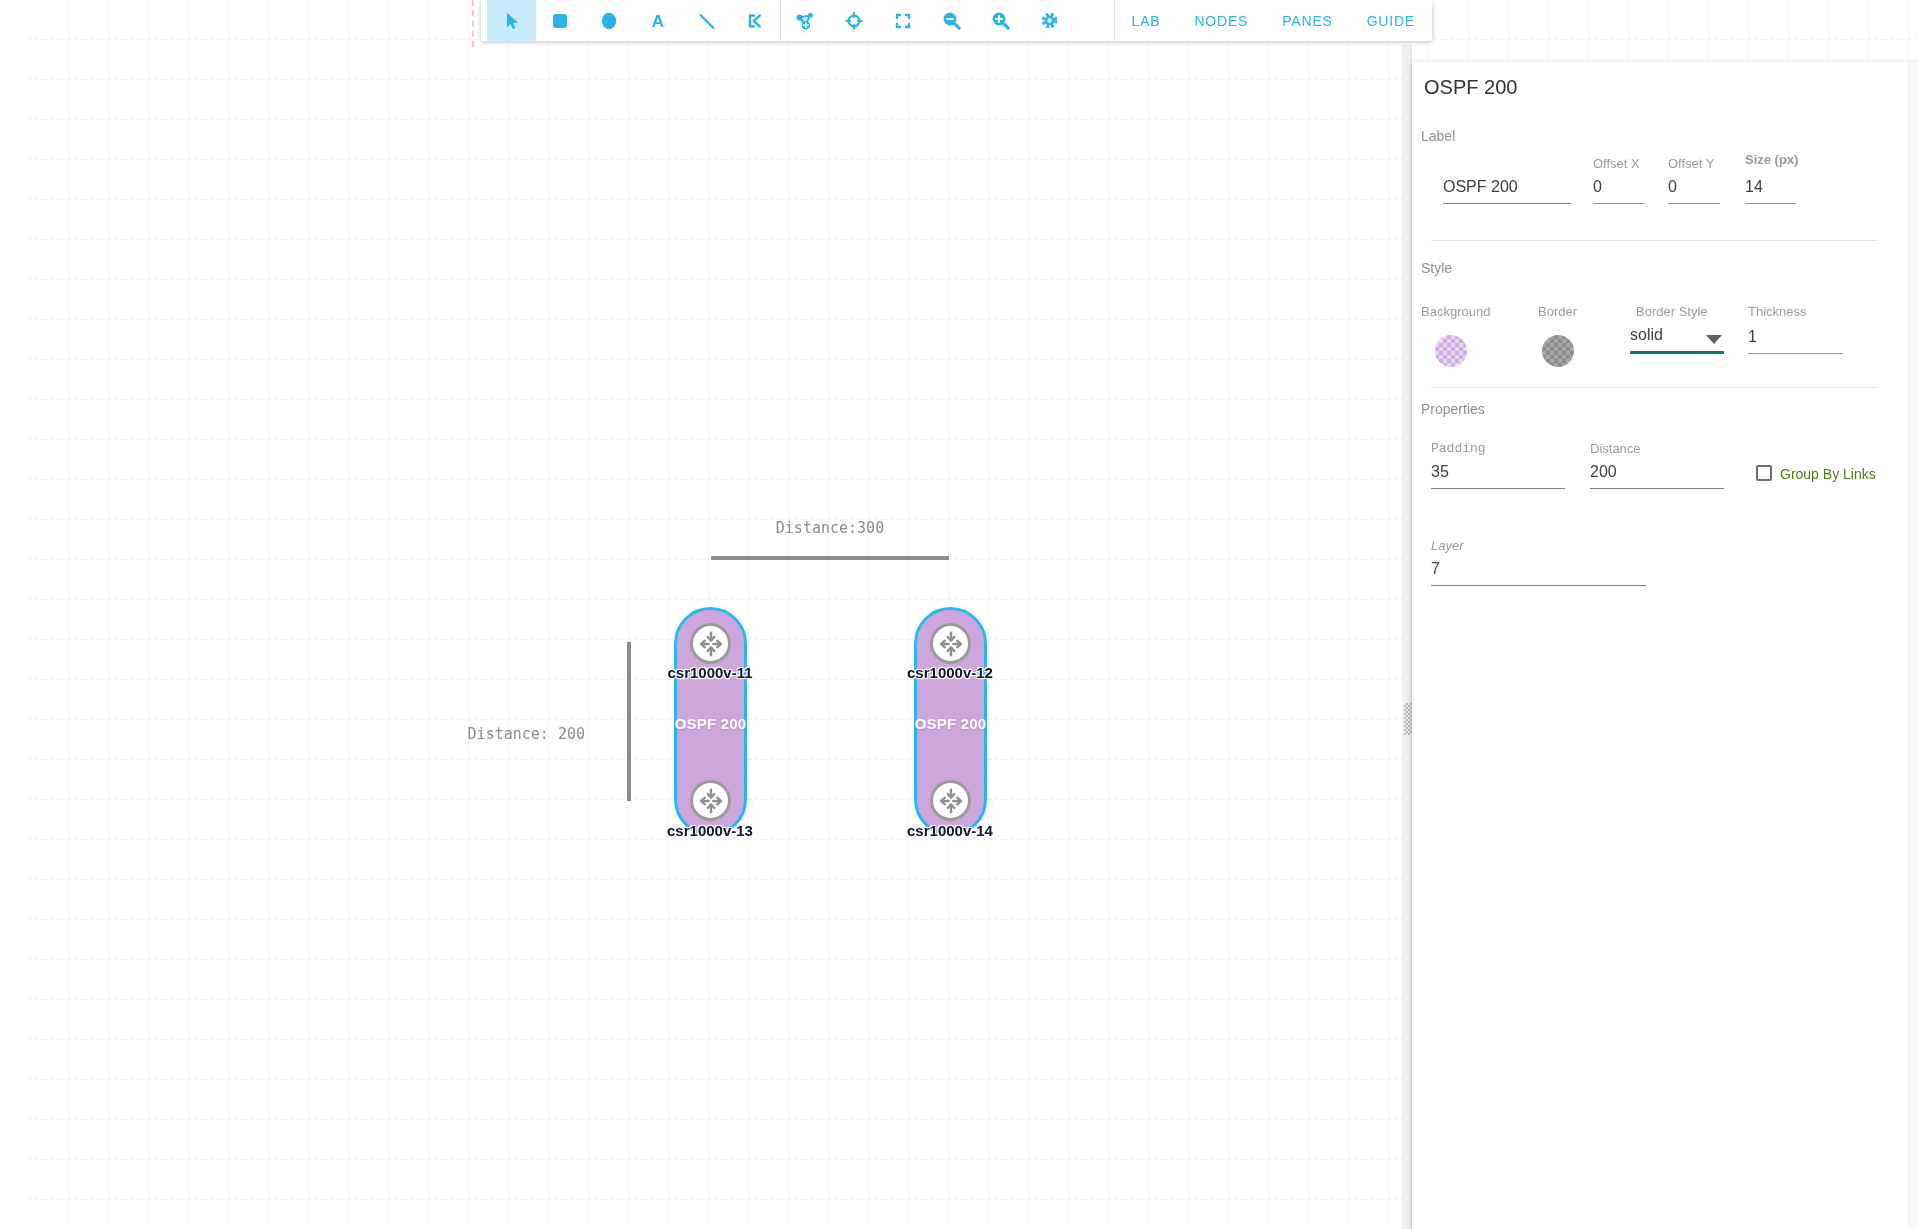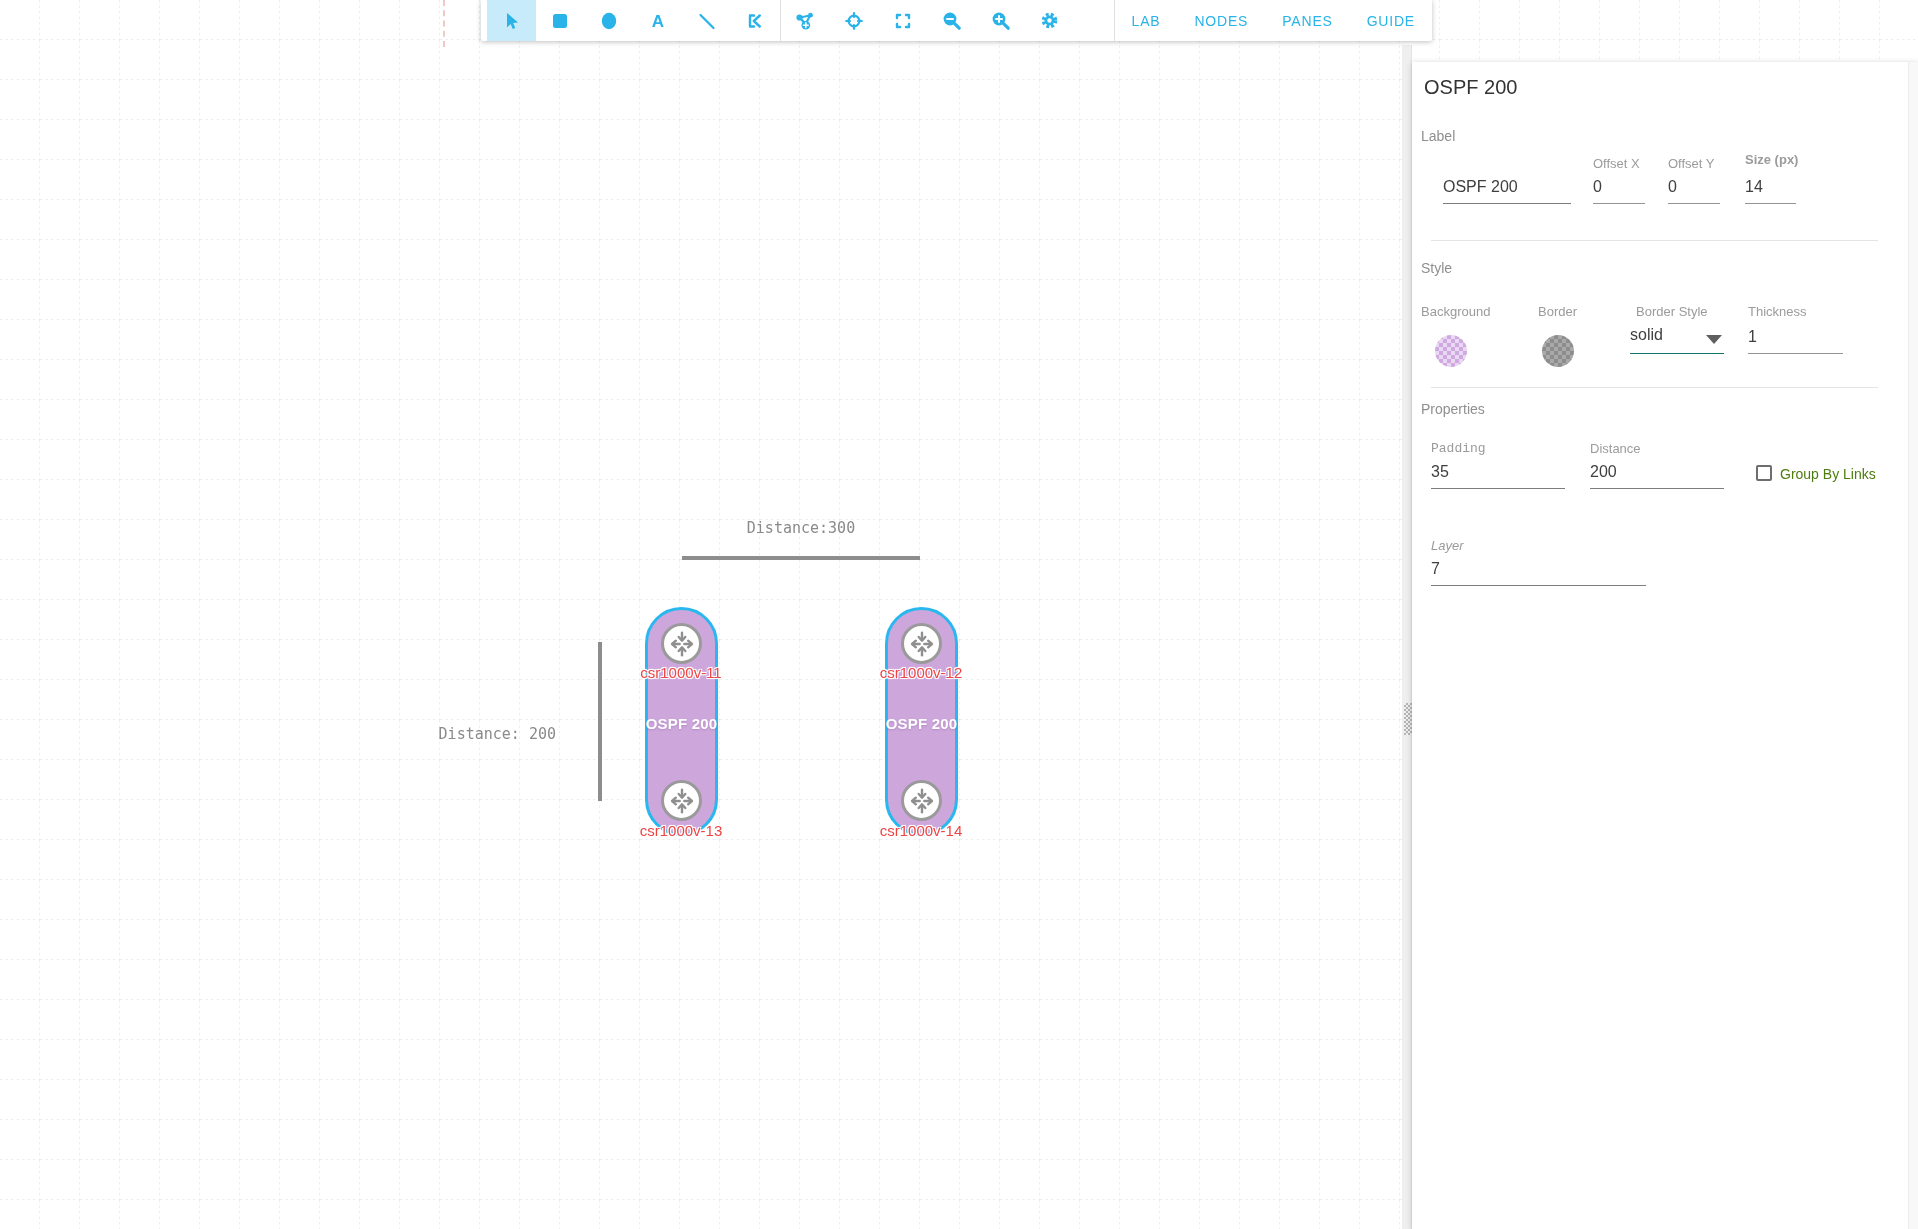--- a/index.html
+++ b/index.html
@@ -1,21 +1,21 @@
 <!DOCTYPE html>
 <html><head>
 <meta charset="utf-8">
 <style>
   * { margin:0; padding:0; box-sizing:border-box; }
   html,body { width:1918px; height:1229px; overflow:hidden; background:#fff;
               font-family:"Liberation Sans", sans-serif; }
   .stage { position:relative; width:1918px; height:1229px; background:#fff; }
 
   
-  .canvas { position:absolute; inset:0; background:#fff; }
+  .canvas { position:absolute; inset:0; background:#fff;margin-left:29px; }
   .gridsvg { position:absolute; inset:0; }
   .guide-marker { position:absolute; left:443px; top:0; height:47px; width:0;
                   border-left:2px dashed #eec0bc; opacity:.85; }
 
   .dist-label { position:absolute; font-family:"DejaVu Sans Mono", monospace;
                 font-size:15px; color:#8a8a8a; white-space:nowrap; }
   .dist-label.h { left:682px; top:519px; width:238px; text-align:center; }
   .dist-label.v { left:430px; top:725px; width:126px; text-align:right; }
   .dist-line-h { position:absolute; left:682px; top:556px; width:238px; height:4px; background:#8d8d8d; }
   .dist-line-v { position:absolute; left:598px; top:642px; width:4px; height:159px; background:#8d8d8d; }
@@ -24,22 +24,22 @@
           background:#cda6dc; border:3px solid #29b7ef; }
   .pill.p1 { left:645px; } .pill.p2 { left:885px; }
   .pill-label { position:absolute; left:50%; top:105px; transform:translateX(-50%);
                 color:#fff; font-size:15px; font-weight:600; letter-spacing:.2px;
                 text-shadow:0 1px 2px rgba(90,60,110,.25); white-space:nowrap; }
 
   .router { position:absolute; width:41px; height:41px; border-radius:50%;
             background:#fff; border:3px solid #9a9a9a; display:flex;
             align-items:center; justify-content:center; }
   .node-label { position:absolute; width:140px; text-align:center; font-size:15px;
-                color:#ef4444; white-space:nowrap;
-                text-shadow:-1px -1px 0 #fff,1px -1px 0 #fff,-1px 1px 0 #fff,1px 1px 0 #fff,0 0 3px #fff; }
+                color:#0f172a; white-space:nowrap;
+                text-shadow:-1px -1px 0 #fff,1px -1px 0 #fff,-1px 1px 0 #fff,1px 1px 0 #fff,0 0 3px #fff;font-weight:bold; }
 
   
   .toolbar { position:absolute; left:481px; top:0; width:951px; height:41px;
              background:#fff; display:flex; align-items:center; padding-left:6px;
              box-shadow:0 1px 5px rgba(0,0,0,.25); border-radius:0 0 2px 2px; z-index:30; }
   .tool { width:49px; height:41px; border:none; background:transparent; display:flex;
           align-items:center; justify-content:center; cursor:pointer; }
   .tool.active { background:#c7ebfa; }
   .tb-divider { width:1px; height:41px; background:#e0e0e0; }
   .tb-divider.pre-menu { margin-left:40px; }
@@ -62,21 +62,21 @@
   .sec-head { position:absolute; font-size:14px; color:#8f8f8f; }
   .f-label { position:absolute; font-size:13px; color:#9b9b9b; white-space:nowrap; }
   .fld { position:absolute; border:none; border-bottom:1px solid #949494; background:transparent;
          font-size:16px; color:#3f3f3f; height:28px; padding:0 0 6px 0; outline:none;
          font-family:"Liberation Sans", sans-serif; }
   .divider { position:absolute; left:19px; width:447px; height:1px; background:#e4e4e4; }
   .swatch { position:absolute; width:32px; height:32px; border-radius:50%; cursor:pointer; }
   .swatch.bg { background:repeating-conic-gradient(#cfa9df 0% 25%, #e9d8f1 0% 50%) 0 0/8px 8px; }
   .swatch.border { background:repeating-conic-gradient(#8d8d8d 0% 25%, #a9a9a9 0% 50%) 0 0/8px 8px; }
   .dropdown { position:absolute; left:218px; top:264px; width:94px; height:28px;
-              border-bottom:1px solid #0f766e; font-size:16px; color:#3f3f3f; cursor:pointer; }
+              border-bottom:3px solid #0f766e; font-size:16px; color:#3f3f3f; cursor:pointer; }
   .dd-arrow { position:absolute; right:2px; top:9px; width:0; height:0;
               border-left:8px solid transparent; border-right:8px solid transparent;
               border-top:9px solid #5f5f5f; }
   .cbx { position:absolute; left:344px; top:403px; width:16px; height:16px; appearance:none;
          -webkit-appearance:none; border:2px solid #6d6d6d; border-radius:2px; background:#fff; cursor:pointer; }
   .cbx-label { position:absolute; left:368px; top:404px; font-size:14px; color:#4d7c0f; }
   .scroll-track { position:absolute; right:0; top:0; width:10px; height:100%;
                   background:#f8f8f8; border-left:1px solid #ececec; }
 </style>
 </head>

